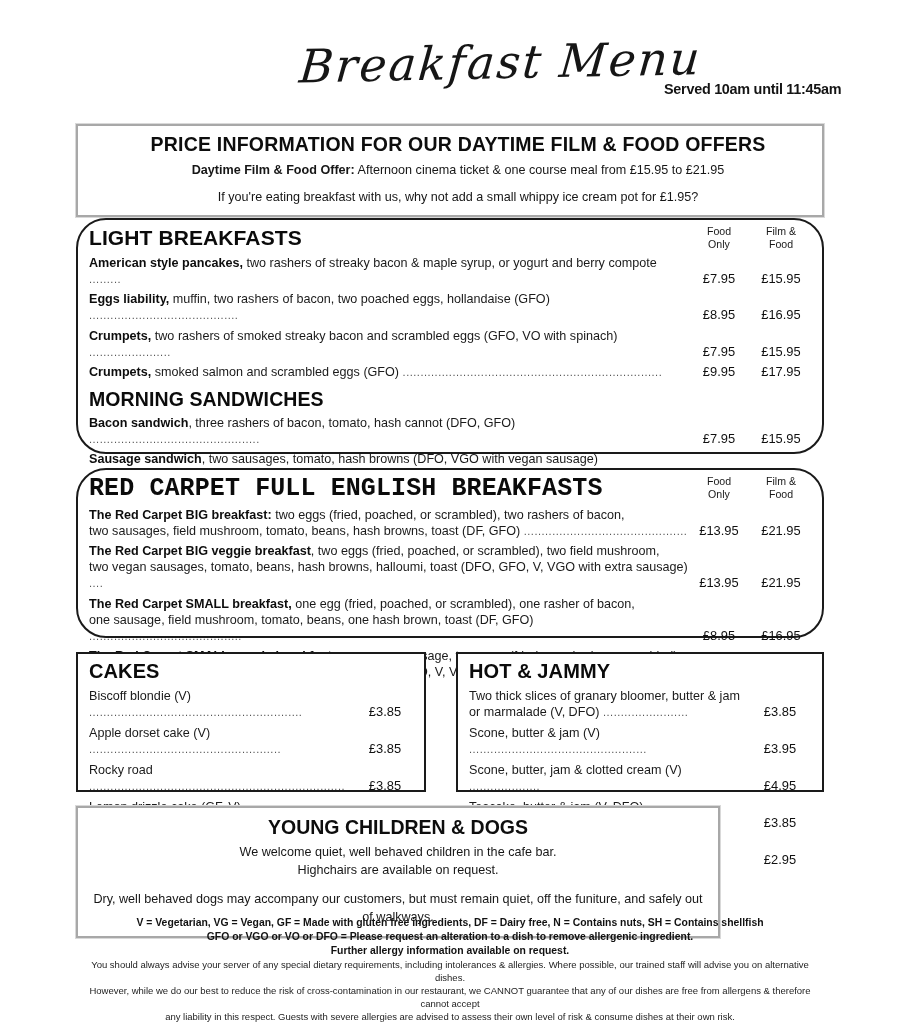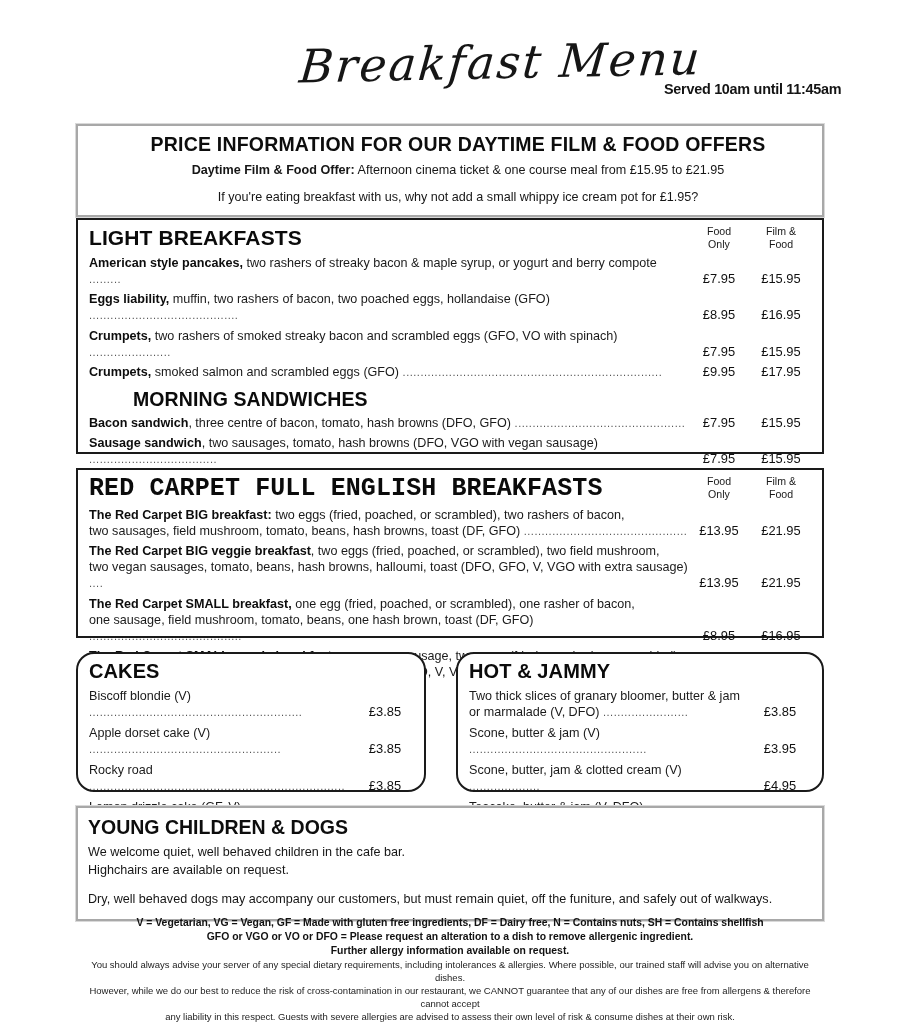--- a/index.html
+++ b/index.html
@@ -89,20 +89,21 @@
     color: #161616;
   }
   .price-info .pi-line b { font-weight: 700; }
   .price-info .pi-gap { height: 10px; }
 
   
   .menu-panel {
     position: absolute;
     padding: 4px 10px 7px 11px;
     box-sizing: border-box;
+    border-radius: 30px;
   }
   .sec-head-row {
     position: relative;
     height: 28px;
   }
   .sec-head {
     font-family: "Liberation Sans Narrow", "Liberation Sans", sans-serif;
     font-size: 21px;
     font-weight: 700;
     letter-spacing: 0.1px;
@@ -156,21 +157,21 @@
     text-align: center;
     font-size: 12.9px;
     color: #101010;
     white-space: nowrap;
   }
   .item.two-line { align-items: flex-end; }
   .item .desc .l1 { display: block; }
   .item .desc .l2 { display: block; }
 
   
-  .small-panel { position: absolute; box-sizing: border-box; padding: 4px 10px 7px 11px; border-radius: 18px; }
+  .small-panel { position: absolute; box-sizing: border-box; padding: 4px 10px 7px 11px; }
   .small-panel .sec-head { font-size: 20px; line-height: 27px; }
   .sm-item {
     display: flex;
     align-items: flex-end;
     font-size: 12.6px;
     line-height: 16px;
     color: #1a1a1a;
     padding: 2.8px 0 2.2px 0;
   }
   .sm-item .desc { flex: 1 1 auto; min-width: 0; }
@@ -182,23 +183,23 @@
     color: #101010;
     white-space: nowrap;
   }
   .hj-price { flex: 0 0 64px !important; width: 64px !important; }
 
   
   .children {
     position: absolute;
     left: 76px;
     top: 806px;
-    width: 748px;
+    width: 644px;
     padding: 8px 10px 10px 10px;
-    text-align: left;
+    text-align: center;
     box-sizing: border-box;
   }
   .children .ch-title {
     font-family: "Liberation Sans Narrow", "Liberation Sans", sans-serif;
     font-size: 19.5px;
     font-weight: 700;
     color: #0d0d0d;
     margin-bottom: 5px;
   }
   .children .ch-line {
@@ -282,26 +283,26 @@
       <div class="price">£7.95</div>
       <div class="price">£15.95</div>
     </div>
 
     <div class="item">
       <div class="desc"><b>Crumpets,</b><span> smoked salmon and scrambled eggs (GFO)</span><span class="dotfill"> .........................................................................</span></div>
       <div class="price">£9.95</div>
       <div class="price">£17.95</div>
     </div>
 
-    <div class="sec-head-row" style="height:26px; margin-top:4px;margin-left:44px;">
+    <div class="sec-head-row" style="height:26px; margin-top:4px;">
       <div class="sec-head sub">MORNING SANDWICHES</div>
     </div>
 
     <div class="item">
-      <div class="desc"><b>Bacon sandwich</b><span>, three centre of bacon, tomato, hash browns (DFO, GFO)</span><span class="dotfill"> ................................................</span></div>
+      <div class="desc"><b>Bacon sandwich</b><span>, three rashers of bacon, tomato, hash cannot (DFO, GFO)</span><span class="dotfill"> ................................................</span></div>
       <div class="price">£7.95</div>
       <div class="price">£15.95</div>
     </div>
 
     <div class="item">
       <div class="desc"><b>Sausage sandwich</b><span>, two sausages, tomato, hash browns (DFO, VGO with vegan sausage)</span><span class="dotfill"> ....................................</span></div>
       <div class="price">£7.95</div>
       <div class="price">£15.95</div>
     </div>
 

